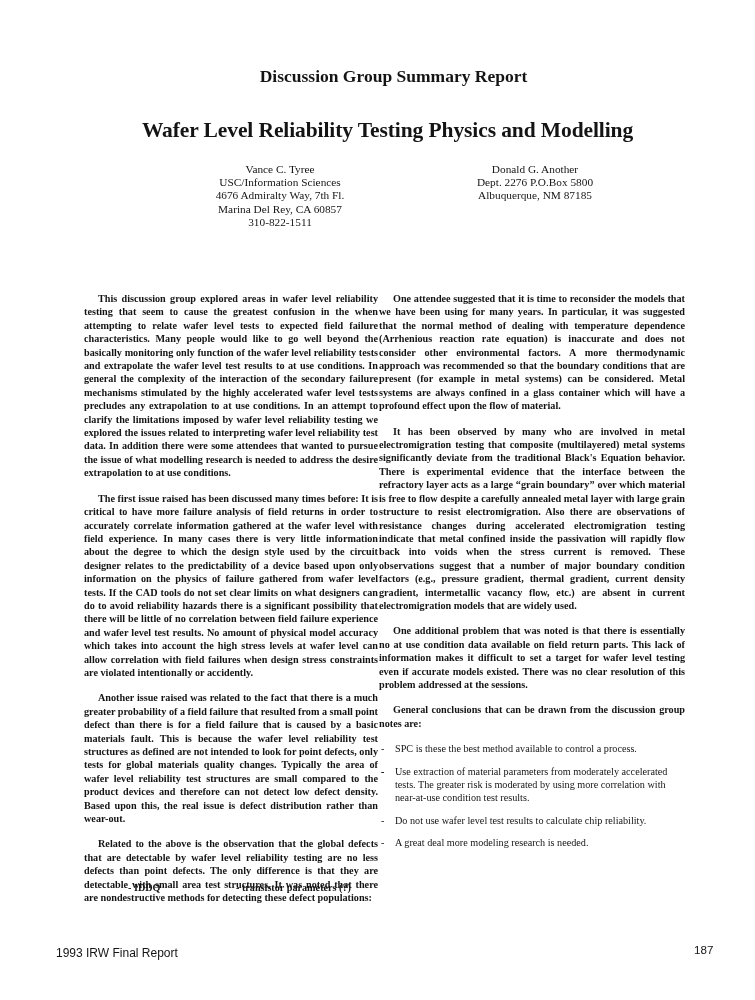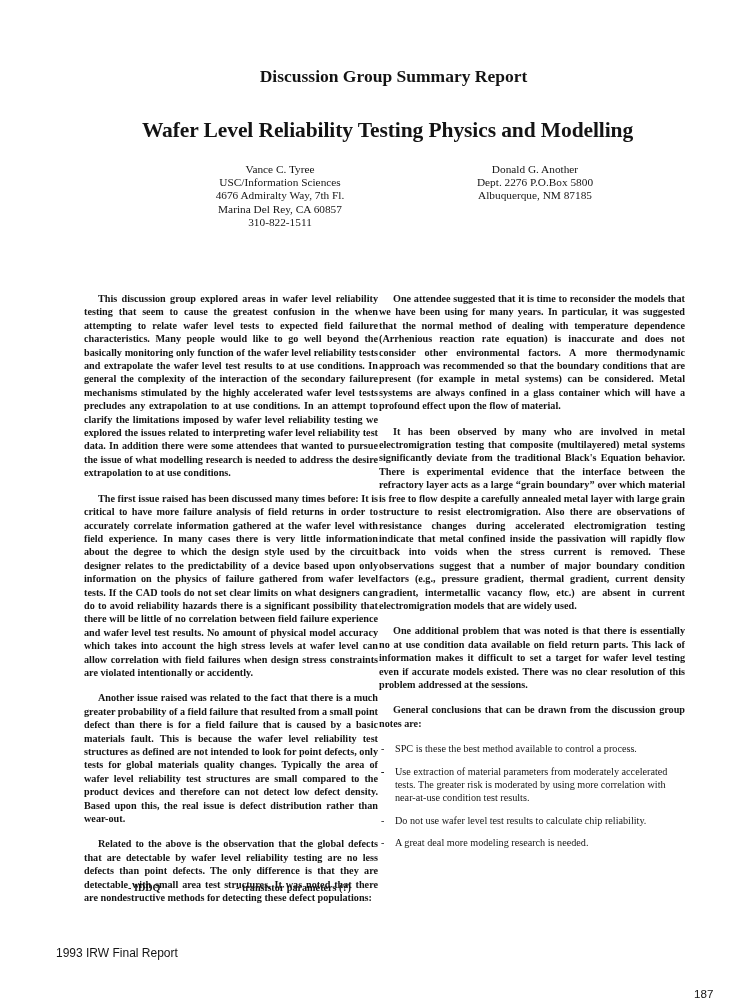--- a/index.html
+++ b/index.html
@@ -14,21 +14,21 @@
     .col.left { left: 84px; width: 294px; }
     .col.right { left: 379px; width: 306px; }
     .col p { margin: 0 0 12px 0; text-indent: 14px; hyphens: manual; font-weight: bold; }
     .bullets { margin: 0; padding: 0; list-style: none; }
     .bullets li { position: relative; padding-left: 16px; margin-bottom: 9px; text-align: left; }
     .bullets li .dash { position: absolute; left: 2px; top: 0; }
     .defects { position: absolute; left: 128px; top: 882px; font-size: 10.2px; font-weight: bold; }
     .defects .row { display: flex; height: 26px; }
     .defects .c1 { width: 108px; }
     .footer-left { position: absolute; left: 56px; top: 946px; font-family: "Liberation Sans", "DejaVu Sans", sans-serif; font-size: 12px; }
-    .footer-right { position: absolute; left: 694px; top: 943px; font-family: "Liberation Sans", "DejaVu Sans", sans-serif; font-size: 11.6px; margin-top: 44px; }
+    .footer-right { position: absolute; left: 694px; top: 943px; font-family: "Liberation Sans", "DejaVu Sans", sans-serif; font-size: 11.6px; }
   </style>
 </head>
 <body>
 
 <div class="header">Discussion Group Summary Report</div>
 <div class="title">Wafer Level Reliability Testing Physics and Modelling</div>
 
 <div class="author left">
   <div>Vance C. Tyree</div>
   <div>USC/Information Sciences</div>

